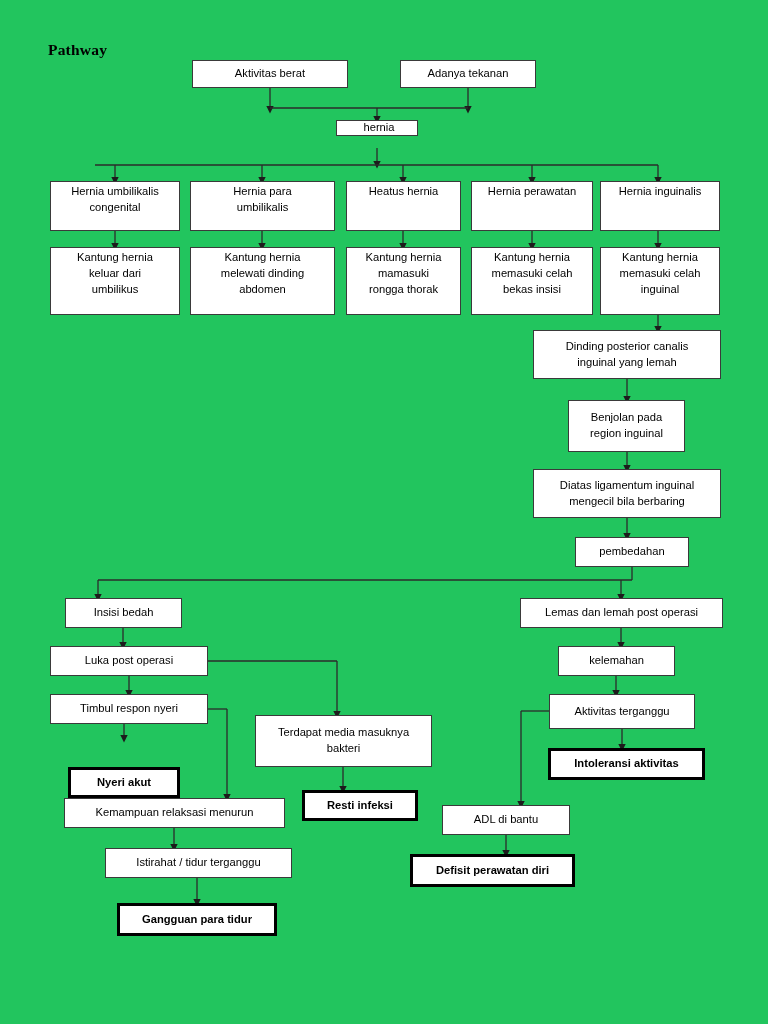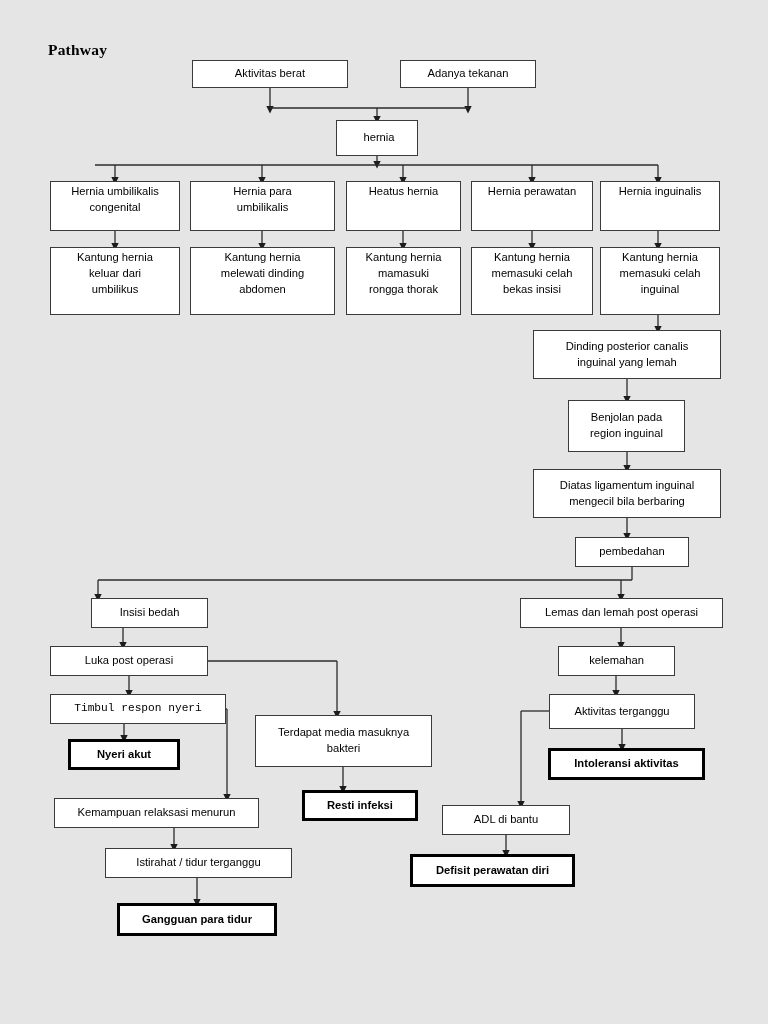--- a/index.html
+++ b/index.html
@@ -4,21 +4,21 @@
 <style>
   html, body {
     margin: 0;
     padding: 0;
     background: #ffffff;
   }
   #page {
     position: relative;
     width: 768px;
     height: 1024px;
-    background: #e5e5e5;
+    background: #22c55e;
     overflow: hidden;
     font-family: "Liberation Sans", sans-serif;
   }
   #title {
     position: absolute;
     left: 48px;
     top: 41px;
     font-family: "Liberation Serif", serif;
     font-weight: bold;
     font-size: 15.5px;
@@ -109,21 +109,21 @@
         <path d="M616,676 L616,694" stroke="#2b2b2b" stroke-width="1.3" fill="none" marker-end="url(#arrow)"></path>
         <path d="M622,729 L622,748" stroke="#2b2b2b" stroke-width="1.3" fill="none" marker-end="url(#arrow)"></path>
         <path d="M549,711 L521,711" stroke="#2b2b2b" stroke-width="1.3" fill="none"></path>
         <path d="M521,711 L521,805" stroke="#2b2b2b" stroke-width="1.3" fill="none" marker-end="url(#arrow)"></path>
         <path d="M506,835 L506,854" stroke="#2b2b2b" stroke-width="1.3" fill="none" marker-end="url(#arrow)"></path>
       </g>
   </svg>
 
 <div class="node" style="left: 192px; top: 60px; width: 156px; height: 28px;"><span>Aktivitas berat</span></div>
     <div class="node" style="left: 400px; top: 60px; width: 136px; height: 28px;"><span>Adanya tekanan</span></div>
-    <div class="node" style="left: 336px; top: 120px; width: 82px; height: 36px; padding-left: 8px;"><span>hernia</span></div>
+    <div class="node" style="left: 336px; top: 120px; width: 82px; height: 16px; padding-left: 8px;"><span>hernia</span></div>
     <div class="node top-align" style="left: 50px; top: 181px; width: 130px; height: 50px;"><span>Hernia umbilikalis
 congenital</span></div>
     <div class="node top-align" style="left: 190px; top: 181px; width: 145px; height: 50px;"><span>Hernia para
 umbilikalis</span></div>
     <div class="node top-align" style="left: 346px; top: 181px; width: 115px; height: 50px;"><span>Heatus hernia</span></div>
     <div class="node top-align" style="left: 471px; top: 181px; width: 122px; height: 50px;"><span>Hernia perawatan</span></div>
     <div class="node top-align" style="left: 600px; top: 181px; width: 120px; height: 50px;"><span>Hernia inguinalis</span></div>
     <div class="node top-align" style="left: 50px; top: 247px; width: 130px; height: 68px;"><span>Kantung hernia
 keluar dari
 umbilikus</span></div>
@@ -139,28 +139,28 @@
     <div class="node top-align" style="left: 600px; top: 247px; width: 120px; height: 68px;"><span>Kantung hernia
 memasuki celah
 inguinal</span></div>
     <div class="node" style="left: 533px; top: 330px; width: 188px; height: 49px;"><span>Dinding posterior canalis
 inguinal  yang lemah</span></div>
     <div class="node" style="left: 568px; top: 400px; width: 117px; height: 52px;"><span>Benjolan pada
 region inguinal</span></div>
     <div class="node" style="left: 533px; top: 469px; width: 188px; height: 49px;"><span>Diatas ligamentum inguinal
 mengecil bila berbaring</span></div>
     <div class="node" style="left: 575px; top: 537px; width: 114px; height: 30px;"><span>pembedahan</span></div>
-    <div class="node" style="left: 65px; top: 598px; width: 117px; height: 30px; margin-left: 26px;"><span>Insisi bedah</span></div>
+    <div class="node" style="left: 65px; top: 598px; width: 117px; height: 30px;"><span>Insisi bedah</span></div>
     <div class="node" style="left: 50px; top: 646px; width: 158px; height: 30px;"><span>Luka post operasi</span></div>
-    <div class="node" style="left: 50px; top: 694px; width: 176px; height: 30px; font-family: Liberation Mono, monospace;"><span>Timbul respon nyeri</span></div>
-    <div class="node thick" style="left: 68px; top: 739px; width: 112px; height: 31px;"><span>Nyeri akut</span></div>
+    <div class="node" style="left: 50px; top: 694px; width: 158px; height: 30px;"><span>Timbul respon nyeri</span></div>
+    <div class="node thick" style="left: 68px; top: 767px; width: 112px; height: 31px;"><span>Nyeri akut</span></div>
     <div class="node" style="left: 255px; top: 715px; width: 177px; height: 52px;"><span>Terdapat media masuknya
 bakteri</span></div>
     <div class="node thick" style="left: 302px; top: 790px; width: 116px; height: 31px;"><span>Resti infeksi</span></div>
-    <div class="node" style="left: 54px; top: 798px; width: 205px; height: 30px; text-align: center;"><span>Kemampuan relaksasi  menurun</span></div>
+    <div class="node" style="left: 64px; top: 798px; width: 221px; height: 30px; text-align: center;"><span>Kemampuan relaksasi  menurun</span></div>
     <div class="node" style="left: 105px; top: 848px; width: 187px; height: 30px;"><span>Istirahat / tidur terganggu</span></div>
     <div class="node thick" style="left: 117px; top: 903px; width: 160px; height: 33px;"><span>Gangguan para tidur</span></div>
     <div class="node" style="left: 520px; top: 598px; width: 203px; height: 30px;"><span>Lemas dan lemah post operasi</span></div>
     <div class="node" style="left: 558px; top: 646px; width: 117px; height: 30px;"><span>kelemahan</span></div>
     <div class="node" style="left: 549px; top: 694px; width: 146px; height: 35px;"><span>Aktivitas terganggu</span></div>
     <div class="node thick" style="left: 548px; top: 748px; width: 157px; height: 32px;"><span>Intoleransi aktivitas</span></div>
     <div class="node" style="left: 442px; top: 805px; width: 128px; height: 30px;"><span>ADL di bantu</span></div>
     <div class="node thick" style="left: 410px; top: 854px; width: 165px; height: 33px;"><span>Defisit perawatan diri</span></div>
   </div>
 

